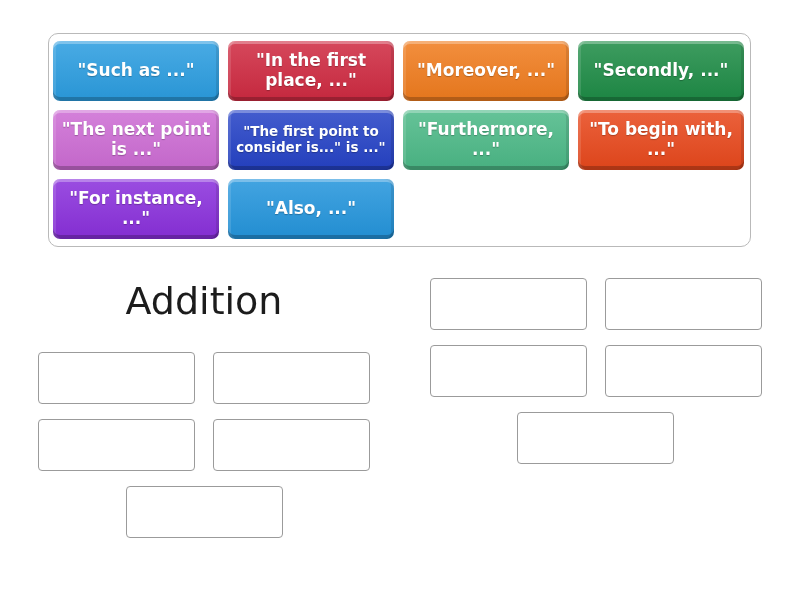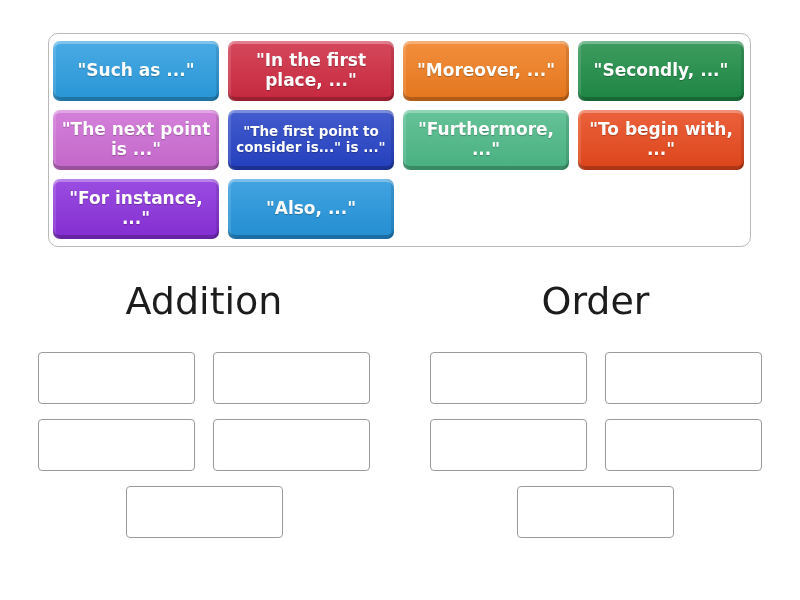--- a/index.html
+++ b/index.html
@@ -136,21 +136,20 @@
     <div class="slots">
         <div class="slot"></div>
         <div class="slot"></div>
         <div class="slot"></div>
         <div class="slot"></div>
         <div class="slot"></div>
       </div>
   </div>
 
   <div class="group group-right">
-    <h2 class="group-title">Order</h2>
     <div class="slots">
         <div class="slot"></div>
         <div class="slot"></div>
         <div class="slot"></div>
         <div class="slot"></div>
         <div class="slot"></div>
       </div>
   </div>
 
 </div>

